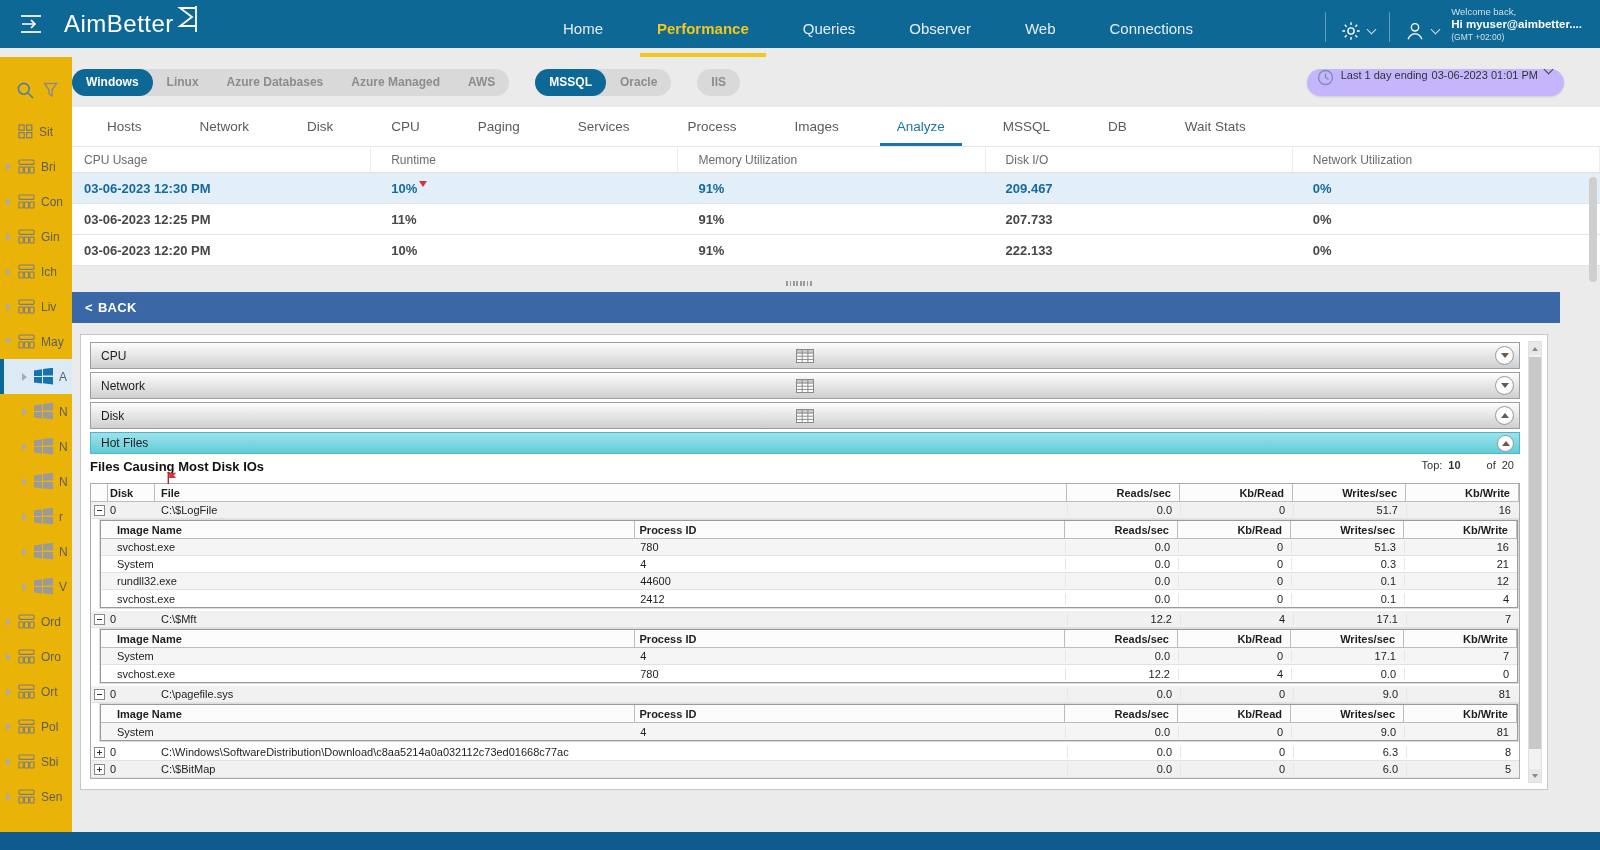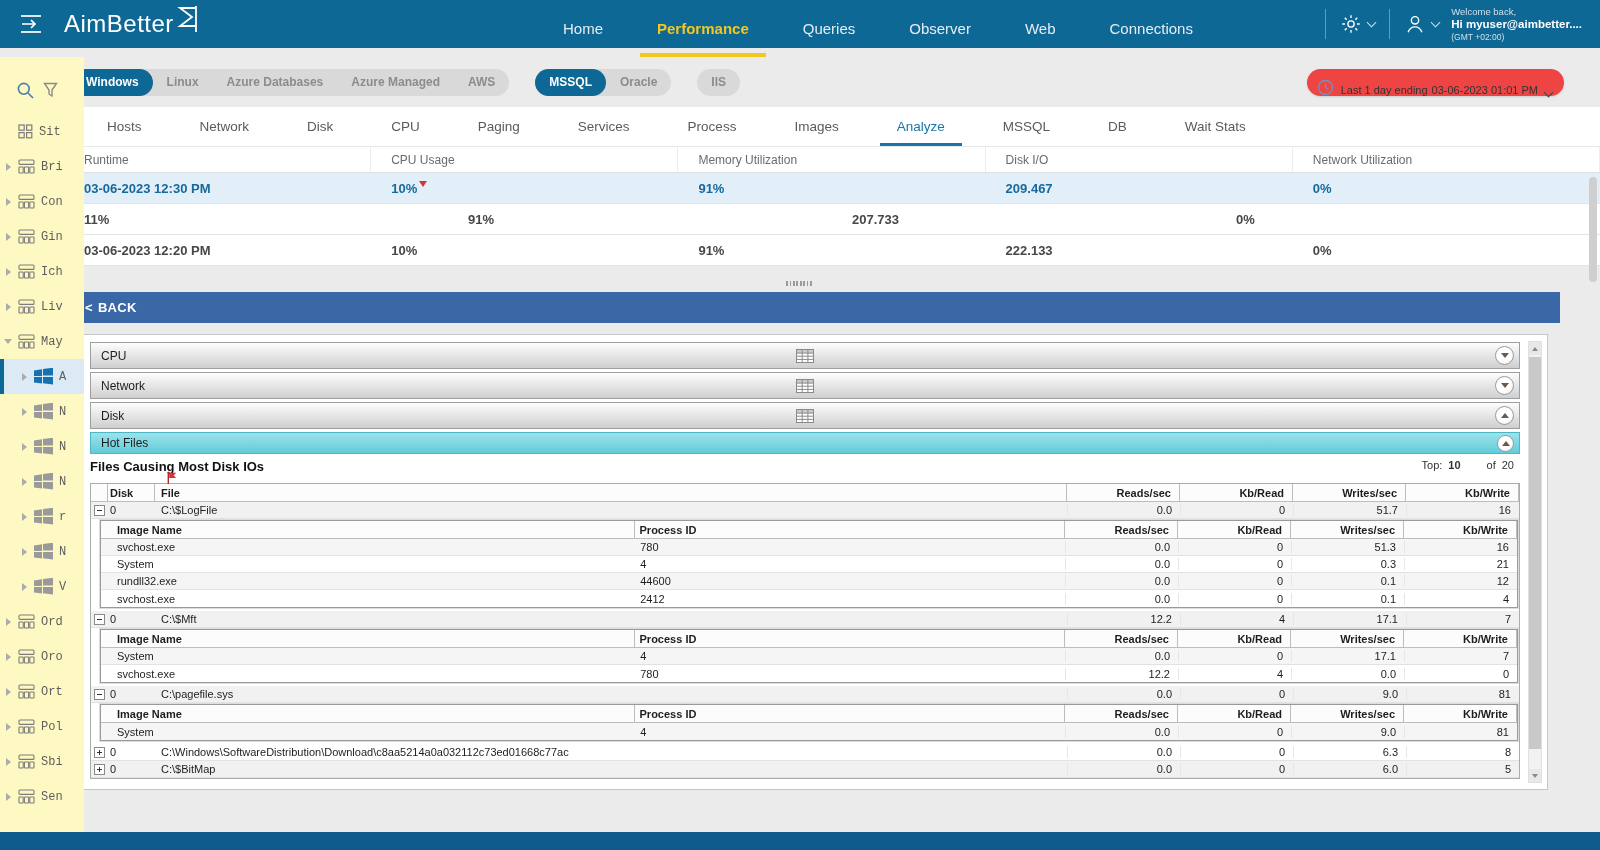--- a/index.html
+++ b/index.html
@@ -8,50 +8,50 @@
 
   
   .header { position:absolute; top:0; left:0; width:1600px; height:48px; background:#0D6896; display:flex; align-items:center; color:#fff; z-index:5; }
   .collapse-btn { margin-left:14px; width:34px; height:30px; display:flex; align-items:center; justify-content:center; cursor:pointer; }
   .brand { display:flex; align-items:center; margin-left:16px; font-size:24px; font-weight:400; letter-spacing:.5px; color:#fff; cursor:pointer; }
   .brand svg { margin-left:2px; margin-top:-8px; }
   .nav { position:absolute; left:536px; top:0; height:57px; display:flex; align-items:stretch; }
   .nav-item { padding:0 27px; display:flex; align-items:center; font-size:15px; color:#E6EDF2; cursor:pointer; position:relative; }
   .nav-item.active { color:#F3C71B; font-weight:bold; }
   .nav-item.active::after { content:""; position:absolute; left:10px; right:10px; bottom:0; height:4px; background:#F3C71B; }
-  .header-right { margin-left:auto; display:flex; align-items:center; padding-right:18px; }
+  .header-right { margin-left:auto; display:flex; align-items:flex-end; padding-right:18px; }
   .v-divider { width:1px; height:30px; background:rgba(255,255,255,.35); margin:0 14px; }
   .icon-btn { display:flex; align-items:center; cursor:pointer; }
   .chev-sm { width:7px; height:7px; border-right:1.5px solid #cfe0ea; border-bottom:1.5px solid #cfe0ea; transform:rotate(45deg); margin-left:6px; margin-top:-4px; }
   .welcome { margin-left:12px; line-height:1.25; }
   .w1 { font-size:9.5px; color:#CFE0EA; }
   .w2 { font-size:11.5px; font-weight:bold; color:#fff; }
   .w3 { font-size:8.5px; color:#CFE0EA; }
 
   
-  .sidebar { position:absolute; top:57px; left:0; width:84px; bottom:18px; background:#fef9c3; overflow:hidden; z-index:4;font-family:Liberation Mono, monospace; }
+  .sidebar { position:absolute; top:57px; left:0; width:72px; bottom:18px; background:#eab308; overflow:hidden; z-index:4; }
   .sidebar-tools { display:flex; align-items:center; gap:8px; padding:24px 0 14px 16px; }
   .sidebar-tools span { cursor:pointer; display:flex; }
   .sb-item { height:35px; display:flex; align-items:center; cursor:pointer; position:relative; white-space:nowrap; }
   .sb-caret { width:16px; display:flex; justify-content:center; flex:none; }
   .tri-r { width:0; height:0; border-top:4px solid transparent; border-bottom:4px solid transparent; border-left:5px solid #ABABAB; }
   .tri-d { width:0; height:0; border-left:4px solid transparent; border-right:4px solid transparent; border-top:5px solid #ABABAB; }
   .sb-icon { margin:0 6px 0 2px; display:flex; flex:none; }
   .sb-label { font-size:12px; color:#5E5E5E; }
   .sb-item.child { padding-left:16px; }
   .sb-item.selected { background:#DCEAF5; border-left:4px solid #0D6896; padding-left:12px; }
 
   
   .content { position:absolute; left:64px; top:57px; width:1536px; bottom:18px; background:#EBEBEB; }
 
   .filter-bar { position:relative; height:50px; display:flex; align-items:center; padding-left:8px; }
   .chip-group { display:inline-flex; background:#D9D9D9; border-radius:15px; height:27px; align-items:center; margin-right:26px; }
   .chip { height:27px; line-height:27px; padding:0 14px; font-size:12px; font-weight:bold; color:#8C8C8C; border-radius:15px; cursor:pointer; }
   .chip.active { background:#0D6896; color:#fff; }
-  .time-pill { position:absolute; right:36px; top:12px; height:27px; background:#ef4444; border-radius:15px; display:flex; align-items:flex-end; padding:0 12px 0 10px; font-size:11px; color:#333; box-shadow:0 1px 2px rgba(0,0,0,.12); cursor:pointer; }
+  .time-pill { position:absolute; right:36px; top:12px; height:27px; background:#c4b5fd; border-radius:15px; display:flex; align-items:flex-start; padding:0 12px 0 10px; font-size:11px; color:#333; box-shadow:0 1px 2px rgba(0,0,0,.12); cursor:pointer; }
   .time-pill .lbl { margin:0 4px 0 7px; }
   .time-pill .val { margin-right:7px; }
   .chev-dk { width:7px; height:7px; border-right:1.6px solid #444; border-bottom:1.6px solid #444; transform:rotate(45deg); margin-top:-3px; }
 
   .tabs { background:#fff; height:40px; display:flex; align-items:stretch; padding-left:14px; border-bottom:1px solid #E8E8E8; }
   .tab { padding:0 29px; display:flex; align-items:center; font-size:13.5px; color:#5B5B5B; cursor:pointer; position:relative; }
   .tab.active { color:#1A75A8; }
   .tab.active::after { content:""; position:absolute; left:12px; right:12px; bottom:0; height:3px; background:#1A75A8; }
 
   .rt-header { background:#fff; height:26px; display:flex; border-bottom:1px solid #E0E0E0; }
@@ -482,35 +482,36 @@
       <div class="tab">Services</div>
       <div class="tab">Process</div>
       <div class="tab">Images</div>
       <div class="tab active">Analyze</div>
       <div class="tab">MSSQL</div>
       <div class="tab">DB</div>
       <div class="tab">Wait Stats</div>
     </div>
 
   <div class="rt-header" id="rt-header">
+      <div class="rt-hcell">CPU Usage</div>
       <div class="rt-hcell">Runtime</div>
-      <div class="rt-hcell">CPU Usage</div>
       <div class="rt-hcell">Memory Utilization</div>
       <div class="rt-hcell">Disk I/O</div>
       <div class="rt-hcell">Network Utilization</div>
     </div>
   <div id="rt-rows">
       <div class="rt-row selected">
         <div class="rt-cell">03-06-2023 12:30 PM</div>
         <div class="rt-cell">10%<span class="alert-flag"></span></div>
         <div class="rt-cell">91%</div>
         <div class="rt-cell">209.467</div>
         <div class="rt-cell">0%</div>
       </div>
       <div class="rt-row">
+        <div class="rt-cell">03-06-2023 12:25 PM</div>
         <div class="rt-cell">11%</div>
         <div class="rt-cell">91%</div>
         <div class="rt-cell">207.733</div>
         <div class="rt-cell">0%</div>
       </div>
       <div class="rt-row">
         <div class="rt-cell">03-06-2023 12:20 PM</div>
         <div class="rt-cell">10%</div>
         <div class="rt-cell">91%</div>
         <div class="rt-cell">222.133</div>

